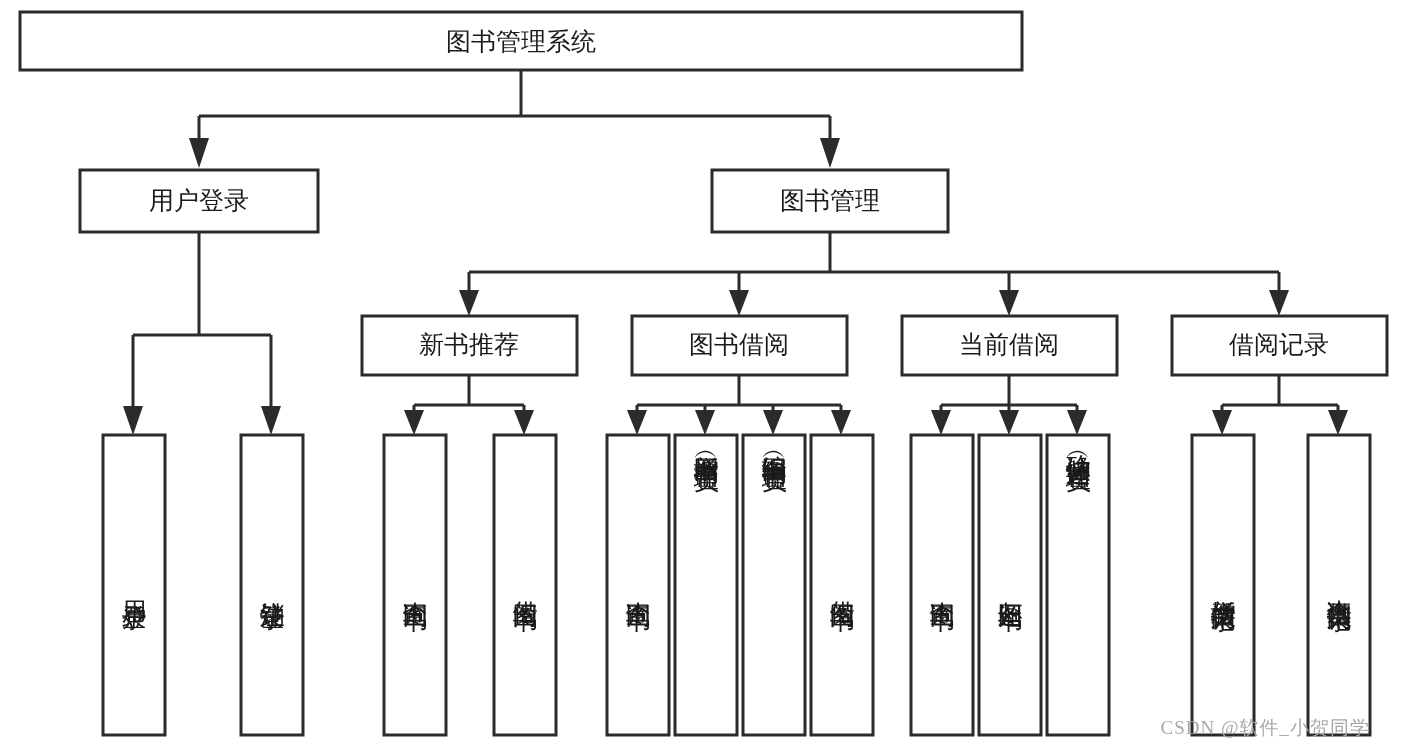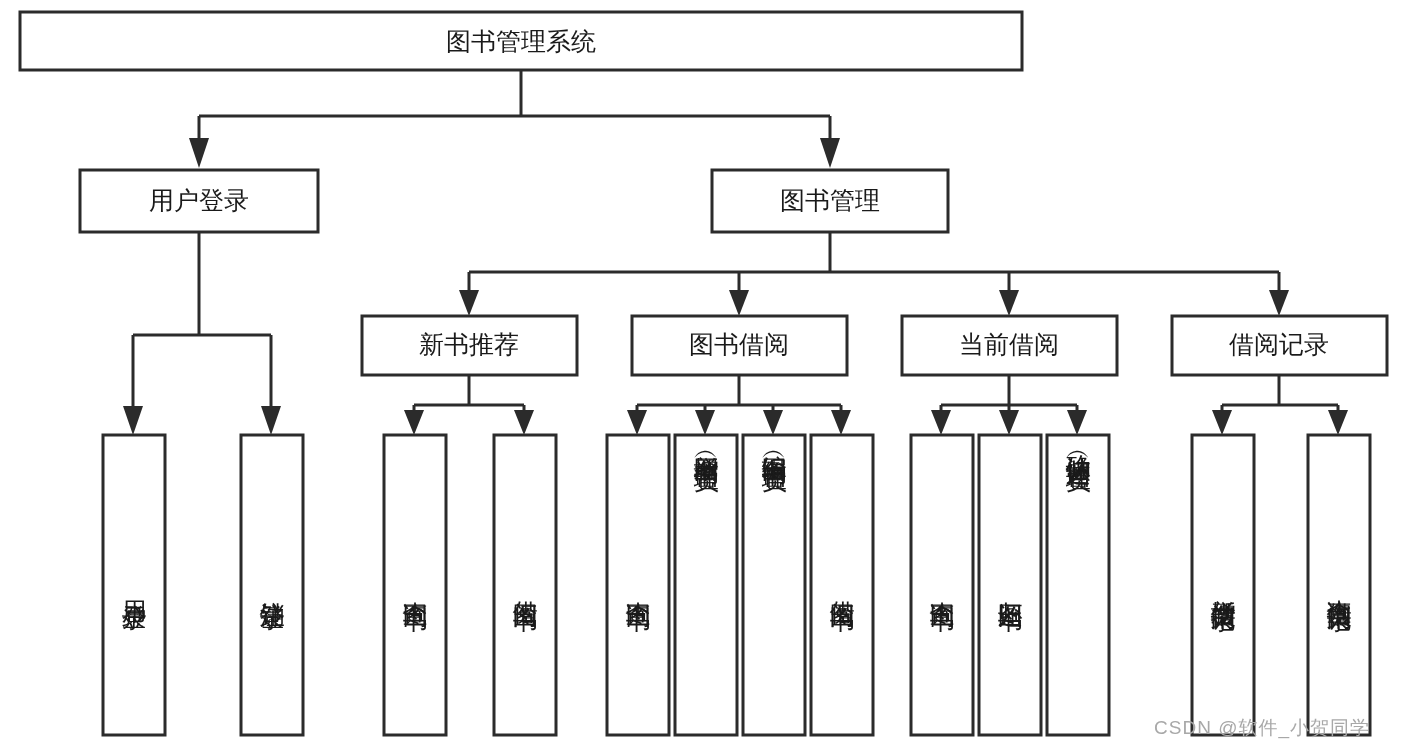--- a/index.html
+++ b/index.html
@@ -69,21 +69,21 @@
     line-height: 1.18;
     color: #1a1a1a;
     letter-spacing: 2px;
     white-space: nowrap;
     text-align: center;
   }
   .watermark {
     position: absolute;
     right: 8px;
     bottom: 6px;
-    font-family: Liberation Sans, sans-serif;
+    font-family: Liberation Serif, serif;
     font-size: 19px;
     color: #a8a8a8;
     letter-spacing: 1px;
     white-space: nowrap;
     margin-left: 28px;
   }
 </style>
 </head>
 <body>
 

